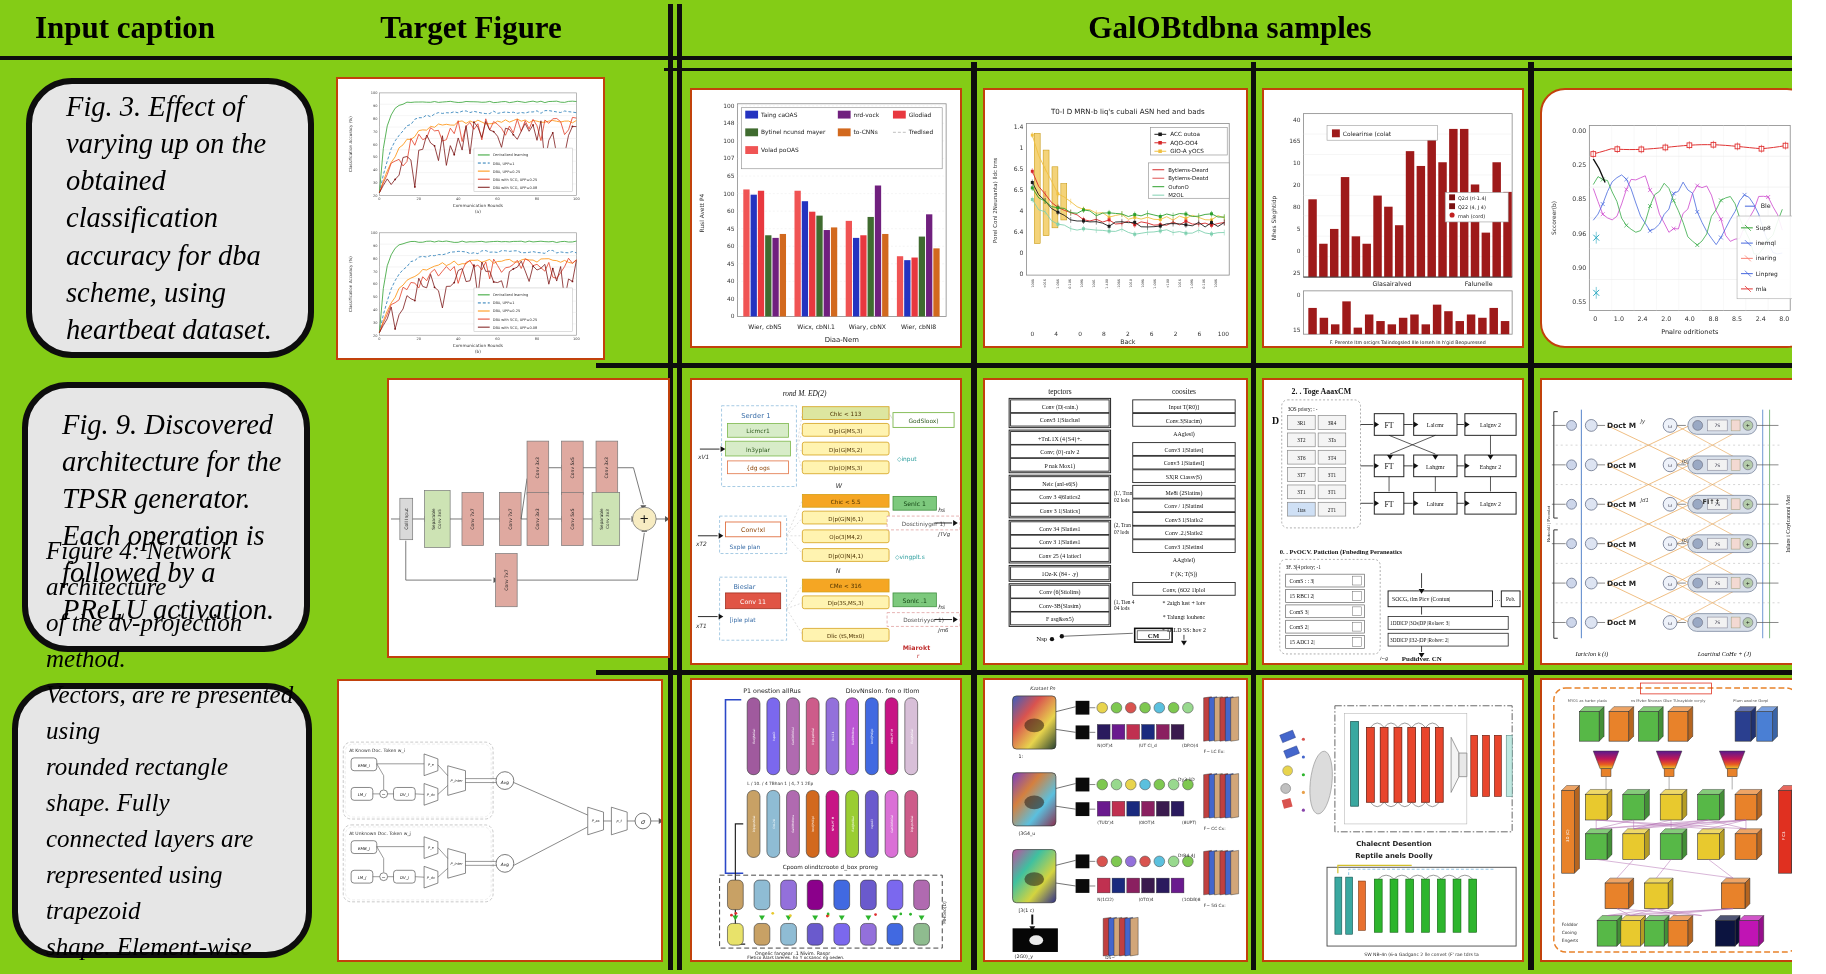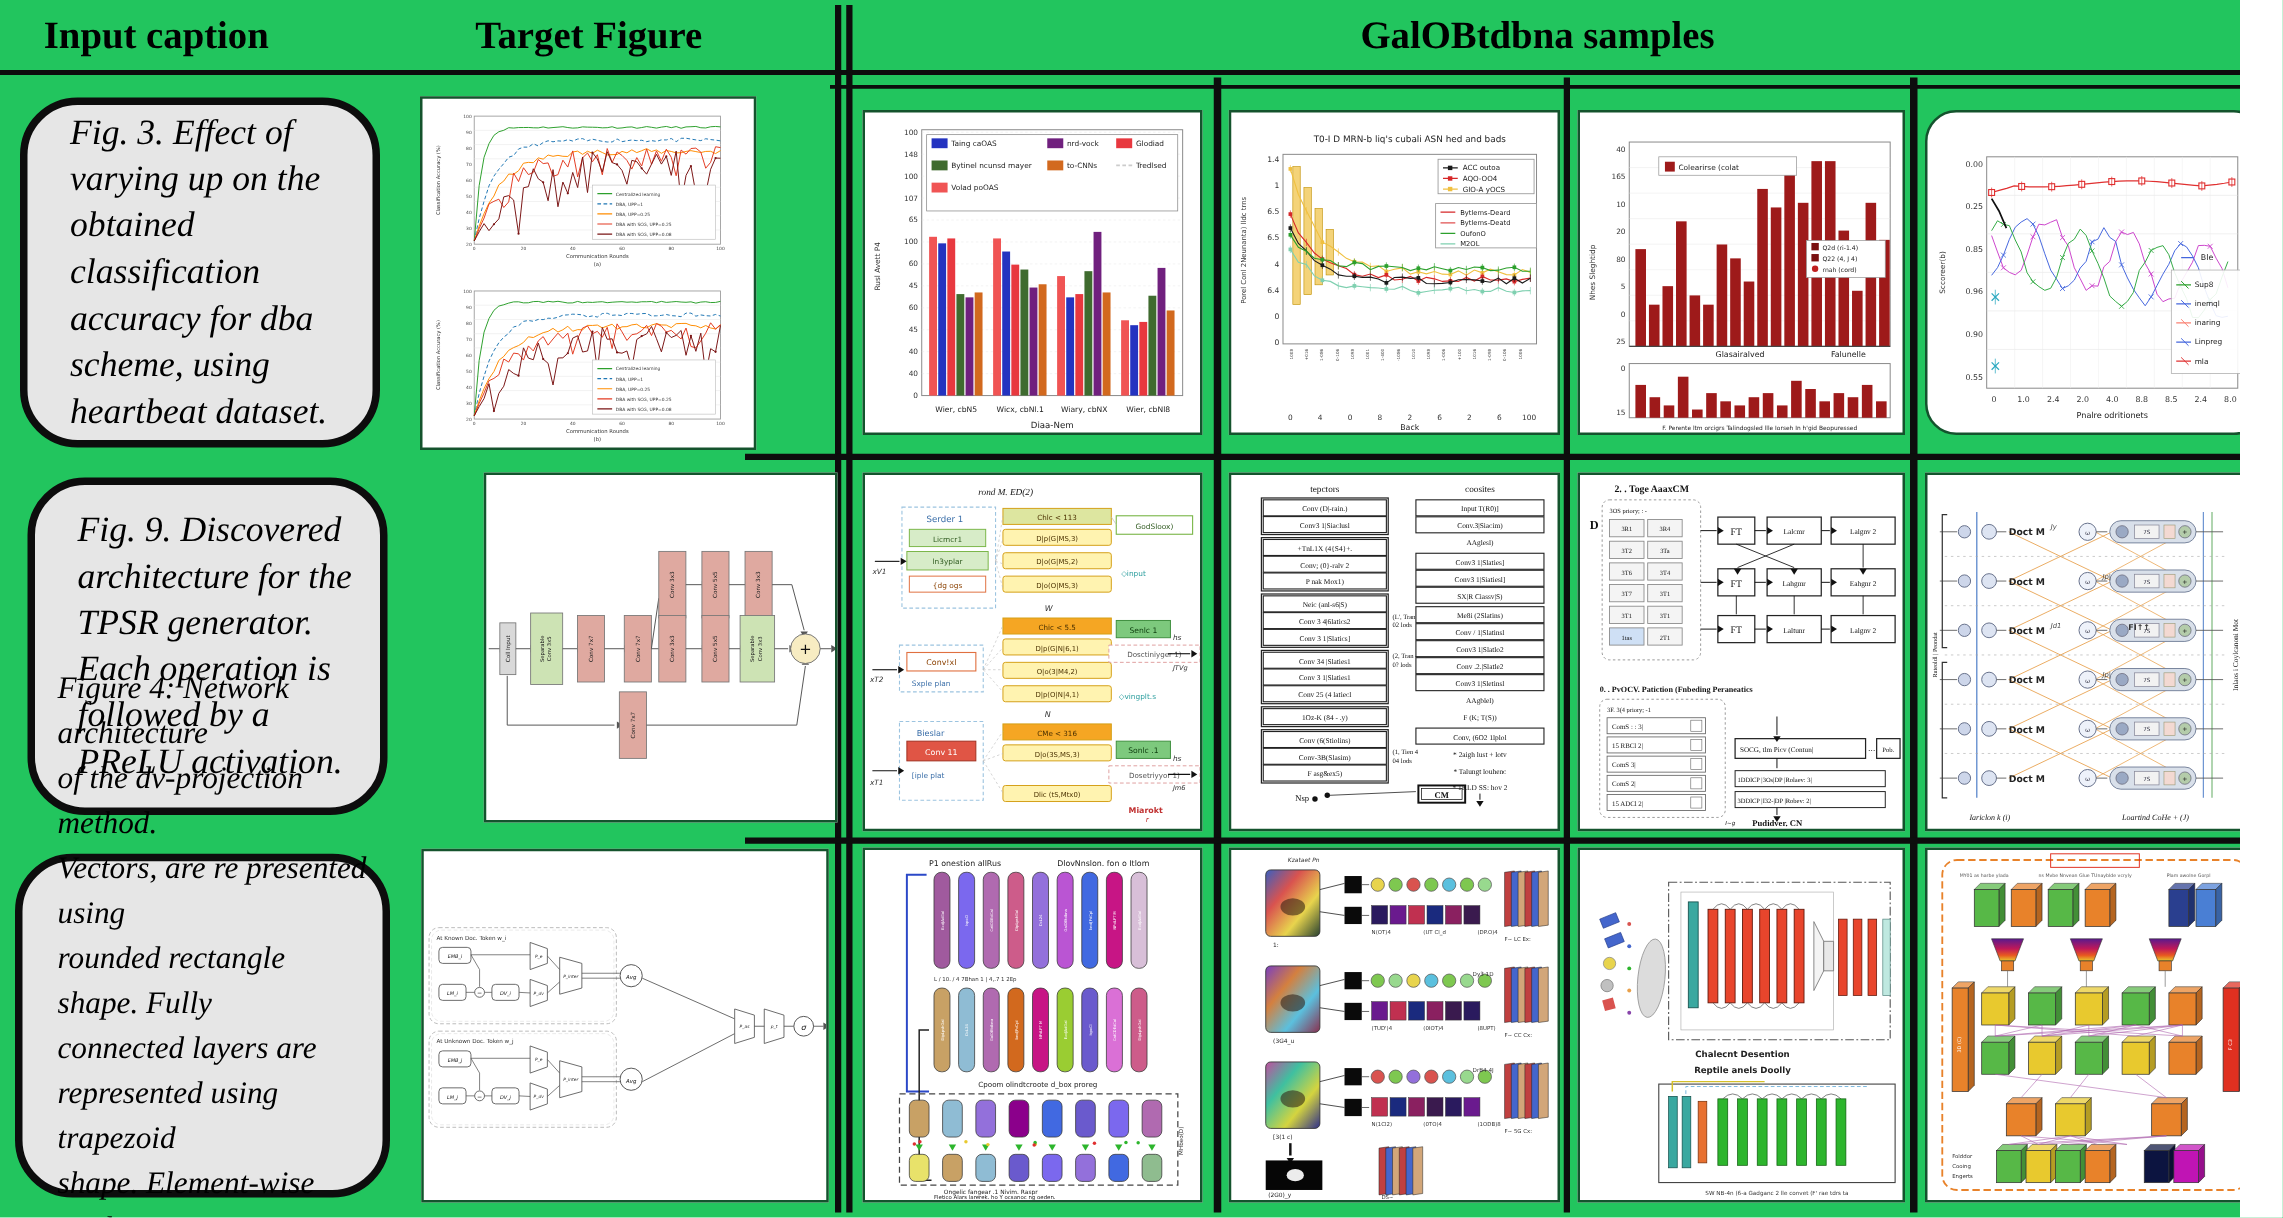--- a/index.html
+++ b/index.html
@@ -1,26 +1,26 @@
 <!DOCTYPE html>
 <html><head>
 <meta charset="utf-8">
 <style>
   html,body{margin:0;padding:0;background:#fff;}
-  .page{position:relative;width:1792px;height:974px;background:#22c55e;overflow:hidden;
+  .page{position:relative;width:1792px;height:974px;background:#84cc16;overflow:hidden;
         font-family:"Liberation Serif",serif;}
   .hdr{position:absolute;font-family:"Liberation Serif",serif;font-weight:bold;font-size:31px;color:#000;}
   .rule{position:absolute;background:#0d0d0d;}
   .cap{position:absolute;background:#e6e6e6;border:6px solid #0d0d0d;border-radius:46px;
        box-sizing:border-box;font-family:"Liberation Serif",serif;font-style:italic;color:#000;
        display:flex;align-items:center;}
   .cap span{white-space:pre-line;display:block;}
   .capA{font-size:28.5px;line-height:1.3;padding-left:34px;padding-right:10px;}
   .capB{font-size:25px;line-height:1.44;padding-left:28px;padding-right:8px;}
-  .cell{position:absolute;background:#fff;border:2px solid #14532d;box-sizing:border-box;}
+  .cell{position:absolute;background:#fff;border:2px solid #c2410c;box-sizing:border-box;}
   .cell svg{display:block;}
 </style>
 </head>
 <body>
 
 <div class="page">
 
   <div class="hdr" style="left:35px;top:10px;">Input caption</div>
   <div class="hdr" style="left:330px;top:10px;width:282px;text-align:center;">Target Figure</div>
   <div class="hdr" style="left:690px;top:10px;width:1080px;text-align:center;">GalOBtdbna samples</div>
@@ -28,21 +28,21 @@
   <div class="rule" style="left:0px;top:56px;width:1826px;height:4px;"></div>
   <div class="rule" style="left:664px;top:68px;width:1162px;height:3px;"></div>
   <div class="rule" style="left:668px;top:4px;width:5px;height:966px;"></div>
   <div class="rule" style="left:677px;top:4px;width:5px;height:966px;"></div>
   <div class="rule" style="left:971px;top:62px;width:6px;height:908px;"></div>
   <div class="rule" style="left:1251px;top:62px;width:5px;height:908px;"></div>
   <div class="rule" style="left:1528px;top:62px;width:6px;height:908px;"></div>
   <div class="rule" style="left:596px;top:363px;width:1230px;height:5px;"></div>
   <div class="rule" style="left:596px;top:670px;width:1230px;height:5px;"></div>
 
-  <div class="cap capA" style="left:16px;top:78px;width:288px;height:280px;">
+  <div class="cap capA" style="left:26px;top:78px;width:288px;height:280px;">
     <span>Fig. 3. Effect of
 varying up on the
 obtained classification
 accuracy for dba
 scheme, using
 heartbeat dataset.</span>
   </div>
   <div class="cap capA" style="left:22px;top:382px;width:288px;height:270px;">
     <span>Fig. 9. Discovered
 architecture for the

